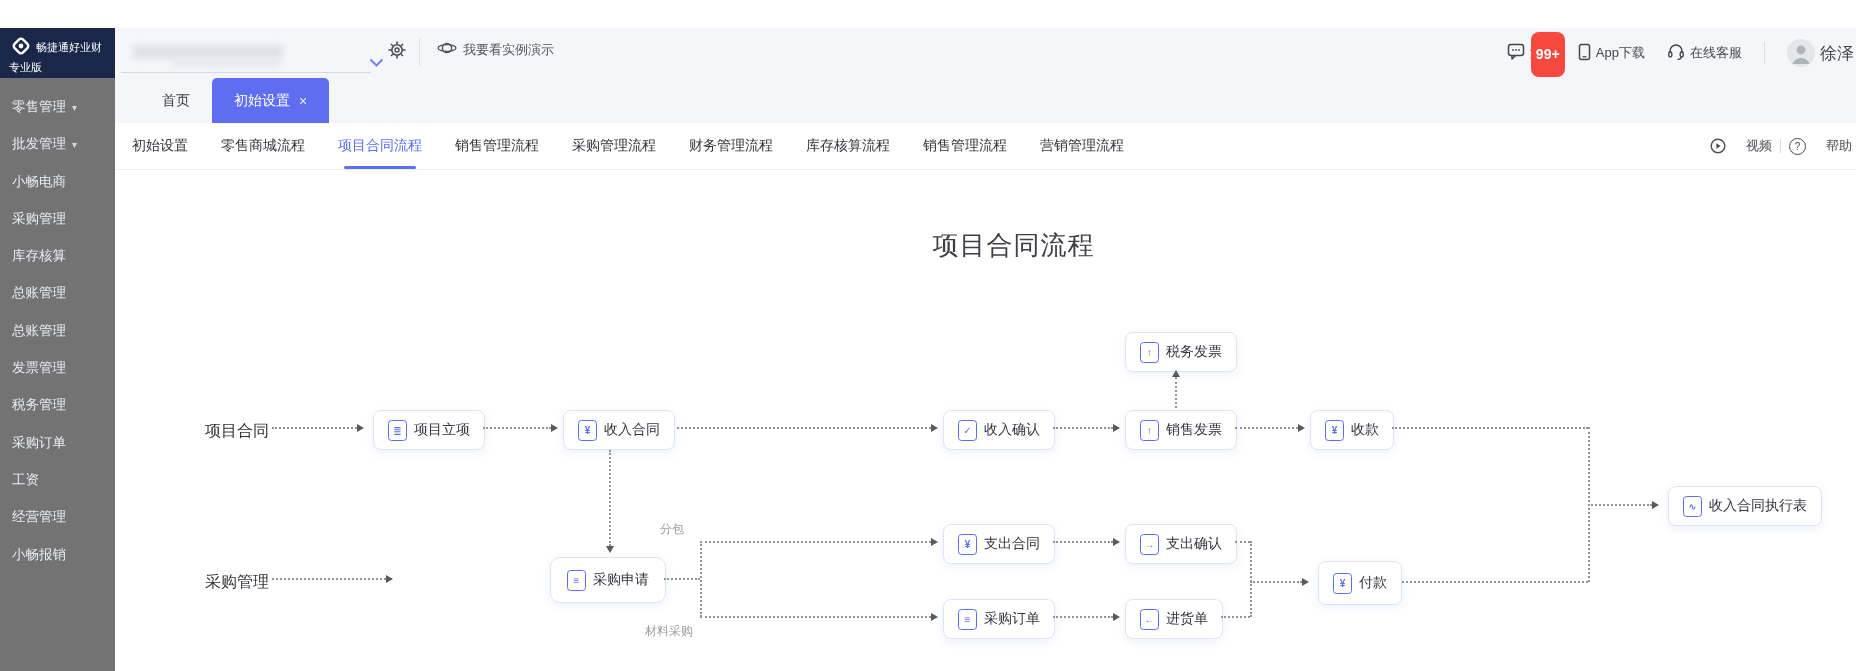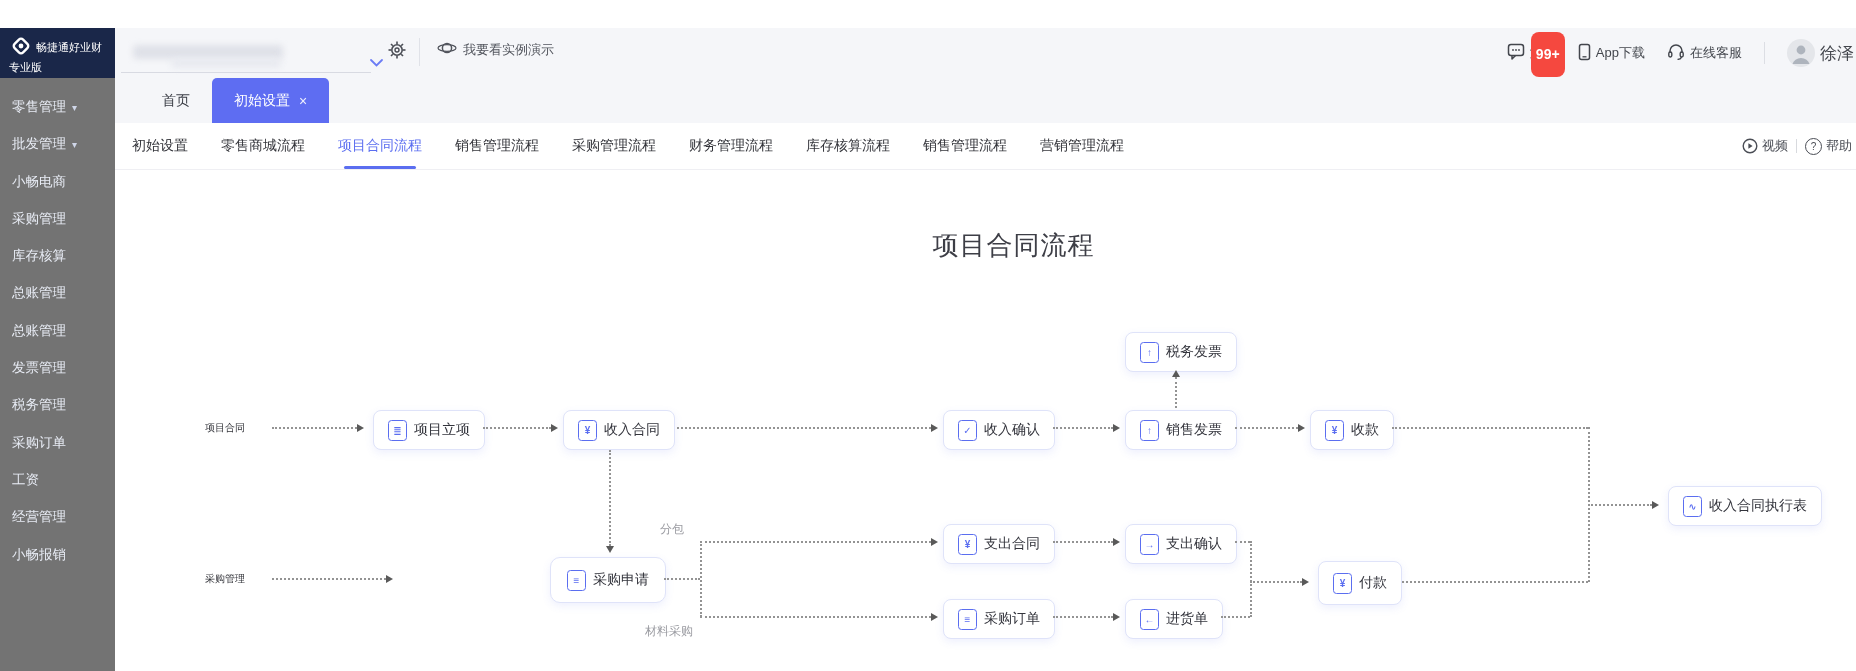--- a/index.html
+++ b/index.html
@@ -40,28 +40,28 @@
   .wintab.active{background:#5e6df2;color:#fff;border-radius:5px 5px 0 0;gap:9px;}
   .wintab .close{font-size:14px;opacity:.9;cursor:pointer;}
 
   
   .content{position:absolute;left:115px;top:123px;width:1741px;height:548px;background:#fff;border-top-left-radius:8px;}
   .flowtabs{position:relative;height:46px;display:flex;align-items:center;gap:33px;padding-left:17px;border-bottom:1px solid #efeff3;}
   .ftab{font-size:14px;color:#33343a;cursor:pointer;position:relative;height:46px;display:flex;align-items:center;white-space:nowrap;}
   .ftab.active{color:#5b6ef0;}
   .ftab.active:after{content:"";position:absolute;left:6px;right:6px;bottom:0;height:3px;background:#5b6ef0;border-radius:2px;}
   .futils{position:absolute;right:4px;top:0;height:46px;display:flex;align-items:center;gap:8px;color:#4a4d55;font-size:13px;}
-  .futil{display:flex;align-items:center;gap:4px;cursor:pointer;white-space:nowrap;}
+  .futil{display:flex;align-items:center;gap:20px;cursor:pointer;white-space:nowrap;}
   .qmark{width:15px;height:15px;border:1.3px solid #4a4d55;border-radius:50%;font-size:10px;display:flex;align-items:center;justify-content:center;}
   .fdiv{width:1px;height:14px;background:#d8dade;}
 
   
   .diagram{position:absolute;left:0;top:0;width:1856px;height:671px;pointer-events:none;}
   .dg-title{position:absolute;left:115px;top:228px;width:1741px;text-align:center;font-size:26px;color:#3d3e46;letter-spacing:1px;transform:translateX(28px);}
-  .rowlabel{position:absolute;font-size:10px;color:#33343a;white-space:nowrap;}
+  .rowlabel{position:absolute;font-size:16px;color:#33343a;white-space:nowrap;}
   .node{position:absolute;height:38px;background:#fff;border:1px solid #dfe3f9;border-radius:8px;box-shadow:0 3px 9px rgba(92,110,240,.10);display:flex;align-items:center;gap:7px;padding:0 14px;font-size:14px;color:#33343c;white-space:nowrap;pointer-events:auto;cursor:pointer;}
   .node.big{height:44px;padding:0 16px;border-radius:10px;}
   .node.mid{height:42px;}
   .nicon{width:17px;height:19px;border:1.6px solid #5b6ef0;border-radius:3.5px;color:#5b6ef0;font-size:10px;font-weight:bold;display:flex;align-items:center;justify-content:center;flex:0 0 auto;}
   .hl{position:absolute;height:0;border-top:2px dotted #939393;}
   .vl{position:absolute;width:0;border-left:2px dotted #939393;}
   .ar{position:absolute;width:0;height:0;border-top:4px solid transparent;border-bottom:4px solid transparent;border-left:7px solid #595959;}
   .au{position:absolute;width:0;height:0;border-left:4px solid transparent;border-right:4px solid transparent;border-bottom:7px solid #595959;}
   .ad{position:absolute;width:0;height:0;border-left:4px solid transparent;border-right:4px solid transparent;border-top:7px solid #595959;}
   .blabel{position:absolute;font-size:12px;color:#9a9ba1;white-space:nowrap;}

